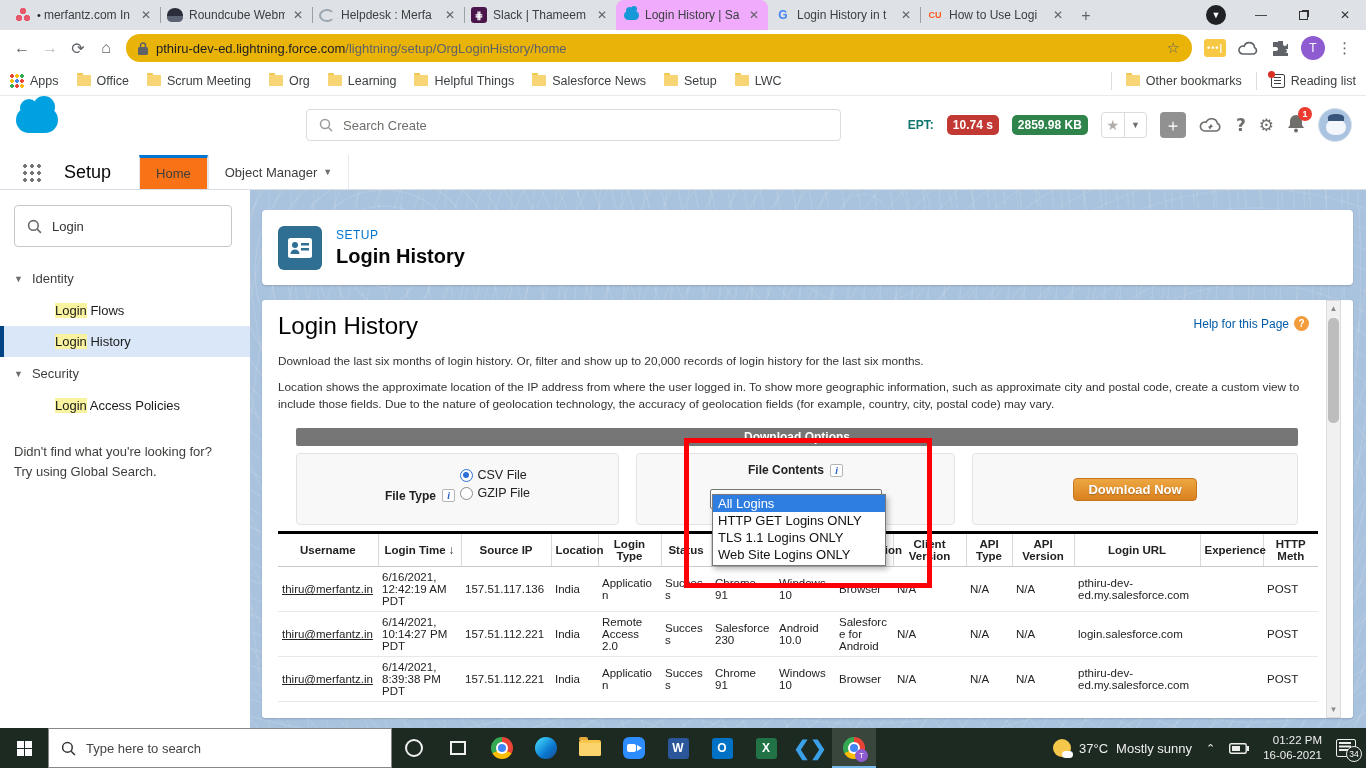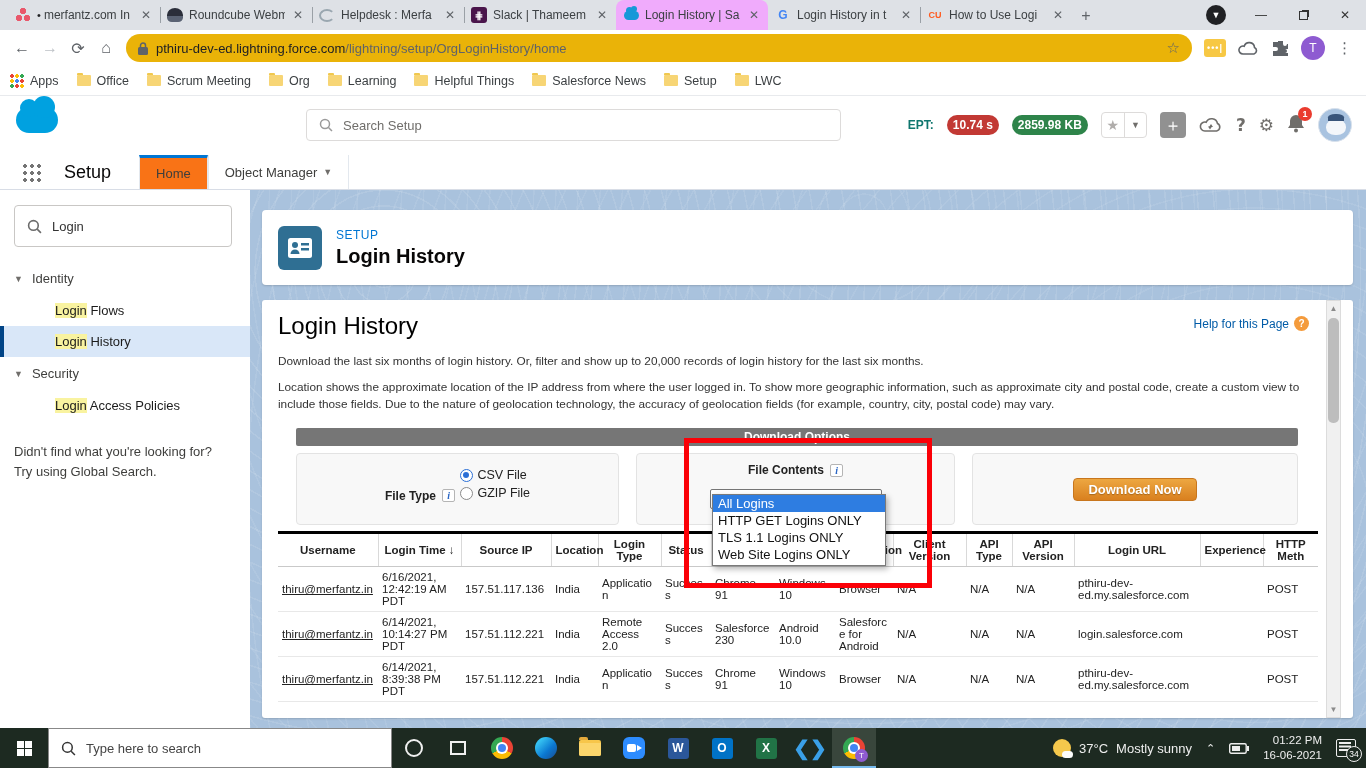--- a/index.html
+++ b/index.html
@@ -63,21 +63,21 @@
   .rl-ic::after { content:''; position:absolute; left:-4px; top:-4px; width:7px; height:7px; background:#d93025; border-radius:50%; }
 
   
   .sfheader { position:absolute; left:0; top:96px; width:1366px; height:59px; background:#fff; }
   .sf-logo { position:absolute; left:16px; top:11px; width:42px; height:26px; background:#00a1e0; border-radius:13px; }
   .sf-logo::before { content:''; position:absolute; left:4px; top:-8px; width:18px; height:18px; background:#00a1e0; border-radius:50%; }
   .sf-logo::after { content:''; position:absolute; left:17px; top:-11px; width:22px; height:22px; background:#00a1e0; border-radius:50%; }
   .sf-search { position:absolute; left:306px; top:13px; width:535px; height:32px; border:1px solid #dddbda; border-radius:4px; display:flex; align-items:center; padding:0 12px; gap:10px; font-size:13px; color:#706e6b; }
   .sf-right { position:absolute; right:14px; top:10px; height:38px; display:flex; align-items:center; gap:13px; }
   .ept-label { font-size:12px; font-weight:bold; color:#0f766e;padding-left:40px; }
-  .badge { font-size:12px; font-weight:bold; color:#fff; padding:3px 6px; border-radius:10px; }
+  .badge { font-size:12px; font-weight:bold; color:#fff; padding:3px 6px; border-radius:5px; }
   .badge.red { background:#c23934; }
   .badge.green { background:#2e844a; }
   .starcombo { display:flex; border:1px solid #dddbda; border-radius:4px; height:26px; }
   .starcombo .sc { width:22px; display:flex; align-items:center; justify-content:center; color:#b0adab; font-size:14px; }
   .starcombo .sc + .sc { border-left:1px solid #dddbda; font-size:9px; color:#706e6b; }
   .plus-btn { width:26px; height:26px; background:#919191; border-radius:4px; color:#fff; font-size:17px; display:flex; align-items:center; justify-content:center; }
   .hdr-ic { color:#706e6b; font-size:17px; font-family:"DejaVu Sans", sans-serif; }
   .bell-wrap { position:relative; }
   .bell-badge { position:absolute; top:-7px; right:-7px; background:#ea3b2e; color:#fff; font-size:9px; font-weight:bold; width:14px; height:14px; border-radius:50%; display:flex; align-items:center; justify-content:center; }
   .astro { position:relative; width:34px; height:34px; border-radius:50%; background:#a9c3e0; overflow:hidden; border:1px solid #d8e1ec; }
@@ -315,30 +315,42 @@
         </div>
         <div class="bm">
           <span class="bm-folder"></span>
           <span>Setup</span>
         </div>
         <div class="bm">
           <span class="bm-folder"></span>
           <span>LWC</span>
         </div>
       </span>
+    <div class="bm-right">
+      <div class="bm-sep"></div>
+      <div class="bm" style="margin:0;">
+          <span class="bm-folder"></span>
+          <span>Other bookmarks</span>
+        </div>
+      <div class="bm-sep"></div>
+      <div class="bm" style="margin:0;">
+          <span class="rl-ic"></span>
+          <span>Reading list</span>
+        </div>
+    </div>
   </div>
 
   <div class="sfheader">
     <div class="sf-logo"></div>
     <div class="sf-search">
       <svg width="14" height="14" viewBox="0 0 14 14">
           <circle cx="6" cy="6" r="4.5" fill="none" stroke="#9a9a9a" stroke-width="1.5"></circle>
           <line x1="9.5" y1="9.5" x2="13" y2="13" stroke="#9a9a9a" stroke-width="1.5"></line>
         </svg>
-      <span>Search Setup</span>
+      <span>Search Create</span>
     </div>
     <div class="sf-right">
       <span class="ept-label">EPT:</span>
       <span class="badge red">10.74 s</span>
       <span class="badge green">2859.98 KB</span>
       <div class="starcombo">
           <span class="sc">★</span>
           <span class="sc">▼</span>
         </div>
       <div class="plus-btn">＋</div>

